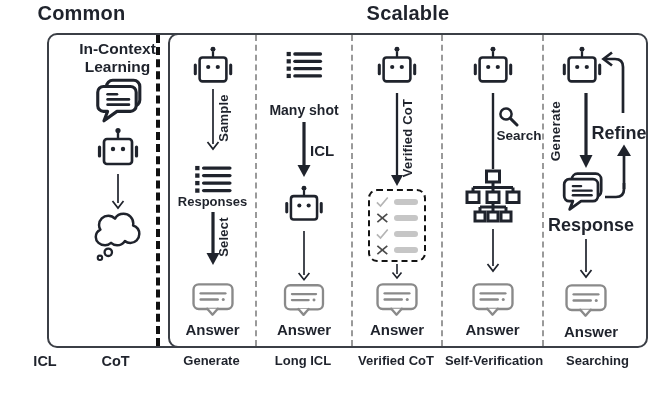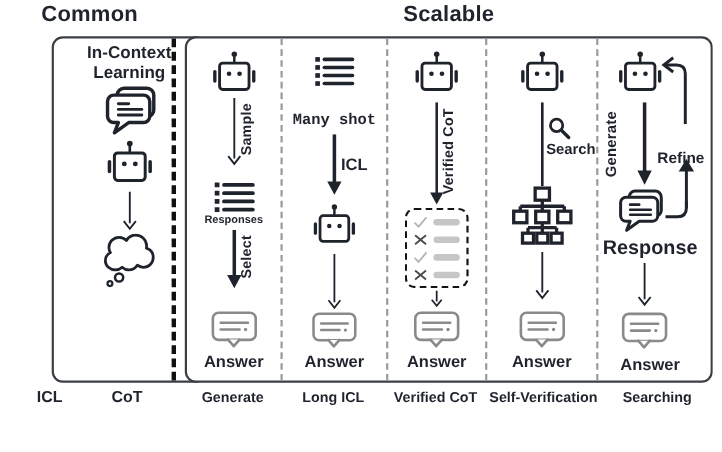--- a/index.html
+++ b/index.html
@@ -23,21 +23,21 @@
 
   .aw{position:relative;display:flex;justify-content:center;width:100%;}
   .side-label{position:absolute;left:calc(50% + 6px);top:50%;transform:translateY(-50%);font-size:13.5px;white-space:nowrap;}
   .vlabel{writing-mode:vertical-rl;transform:rotate(180deg);font-size:13px;letter-spacing:.2px;white-space:nowrap;}
   .vside{position:absolute;left:calc(50% + 3px);top:50%;transform:translateY(-50%);}
   .vside .vlabel{transform:rotate(180deg);}
 
   .lab{text-align:center;line-height:1.15;}
   .answer-svg{margin-top:auto;}
   .answer-label{font-size:15px;margin-top:2px;}
-  .mid-label{font-size:10px;}
+  .mid-label{font-size:13px;}
 
   .checklist{width:58px;box-sizing:border-box;border:2.5px dashed #141414;border-radius:9px;
              padding:5px 6px 4px;display:flex;flex-direction:column;gap:4px;margin-top:2px;background:#fff;}
   .chk-row{display:flex;align-items:center;gap:5px;}
   .chk-bar{width:27px;height:5.5px;border-radius:3px;background:#c6c6c6;}
 
   .footer-row{position:absolute;top:353px;display:flex;}
   #footer-common{left:11px;width:141px;justify-content:space-around;font-size:14.5px;}
   #footer-scalable{left:168px;width:480px;font-size:13px;}
   #footer-scalable .fcell{text-align:center;}
@@ -181,21 +181,21 @@
       <svg class="answer-svg" width="46" height="38">
           <use href="#sym-answer"></use>
         </svg>
       <div class="answer-label">Answer</div>
     </div>
 
     <div class="col col-2">
       <svg width="38" height="30" style="margin-top:6px;" class="ink">
           <use href="#sym-list"></use>
         </svg>
-      <div class="lab" style="font-size:14px;margin-top:22px;font-family:Liberation Mono, monospace;">Many shot</div>
+      <div class="lab" style="font-size:14px;margin-top:22px;">Many shot</div>
       <div class="aw" style="height:56px;margin-top:4px;">
         <svg width="18" height="56" viewBox="0 0 18 56">
           <line x1="9" y1="0" x2="9" y2="45" stroke="#1f232c" stroke-width="3.2"></line>
           <path d="M2.5 43 L9 55 L15.5 43 Z" fill="#1f232c"></path>
         </svg>
         <span class="side-label" style="font-size:15px;">ICL</span>
       </div>
       <svg width="46" height="44" style="margin-top:6px;" class="ink">
           <use href="#sym-robot"></use>
         </svg>
@@ -292,21 +292,21 @@
         <path d="M4 8 H15 Q23 8 23 16 V62" fill="none" stroke="#1f232c" stroke-width="2.7"></path>
         <path d="M12 1.5 L3.5 8 L12 14.5" fill="none" stroke="#1f232c" stroke-width="2.7"></path>
       </svg>
       <div class="abs" style="left:4px;top:58px;height:76px;display:flex;align-items:center;">
         <span class="vlabel" style="font-size:13.5px;">Generate</span>
       </div>
       <svg class="abs" style="left:33px;top:58px;" width="18" height="76" viewBox="0 0 18 76">
         <line x1="9" y1="0" x2="9" y2="64" stroke="#1f232c" stroke-width="3.2"></line>
         <path d="M2.5 62 L9 75 L15.5 62 Z" fill="#1f232c"></path>
       </svg>
-      <div class="abs lab" style="left:46px;top:100px;width:58px;font-size:14px;">Refine</div>
+      <div class="abs lab" style="left:46px;top:88px;width:58px;font-size:18px;">Refine</div>
       <svg class="abs" style="left:56px;top:108px;" width="38" height="58" viewBox="0 0 38 58">
         <path d="M17 13 L24 1.5 L31 13 Z" fill="#1f232c"></path>
         <line x1="24" y1="10" x2="24" y2="46" stroke="#1f232c" stroke-width="2.7"></line>
         <path d="M24 40 V46 Q24 54 16 54 H5" fill="none" stroke="#1f232c" stroke-width="2.7"></path>
       </svg>
       <svg class="abs ink" style="left:14px;top:136px;" width="48" height="42">
           <use href="#sym-bubbles"></use>
         </svg>
       <div class="abs lab" style="left:0;top:180px;width:94px;font-size:18px;">Response</div>
       <svg class="abs" style="left:33px;top:204px;" width="18" height="40" viewBox="0 0 18 40">

